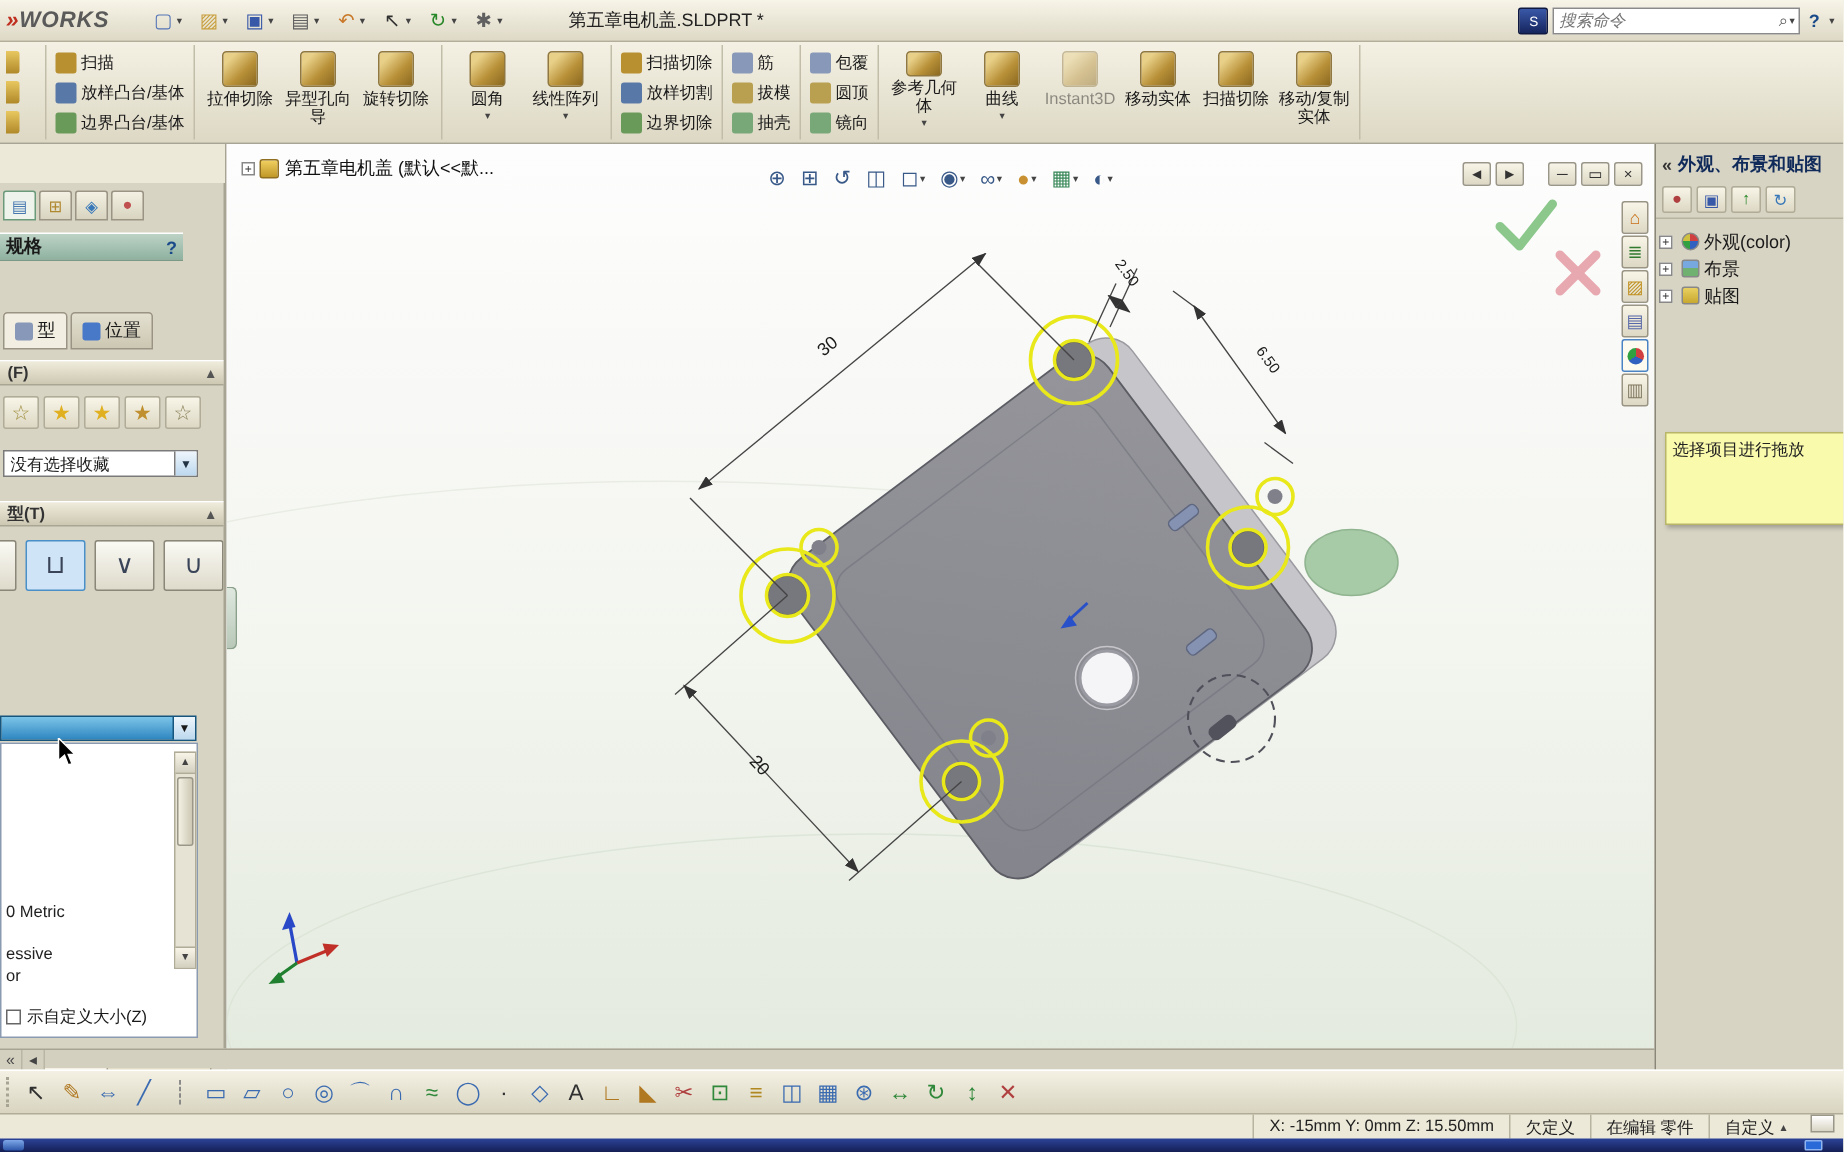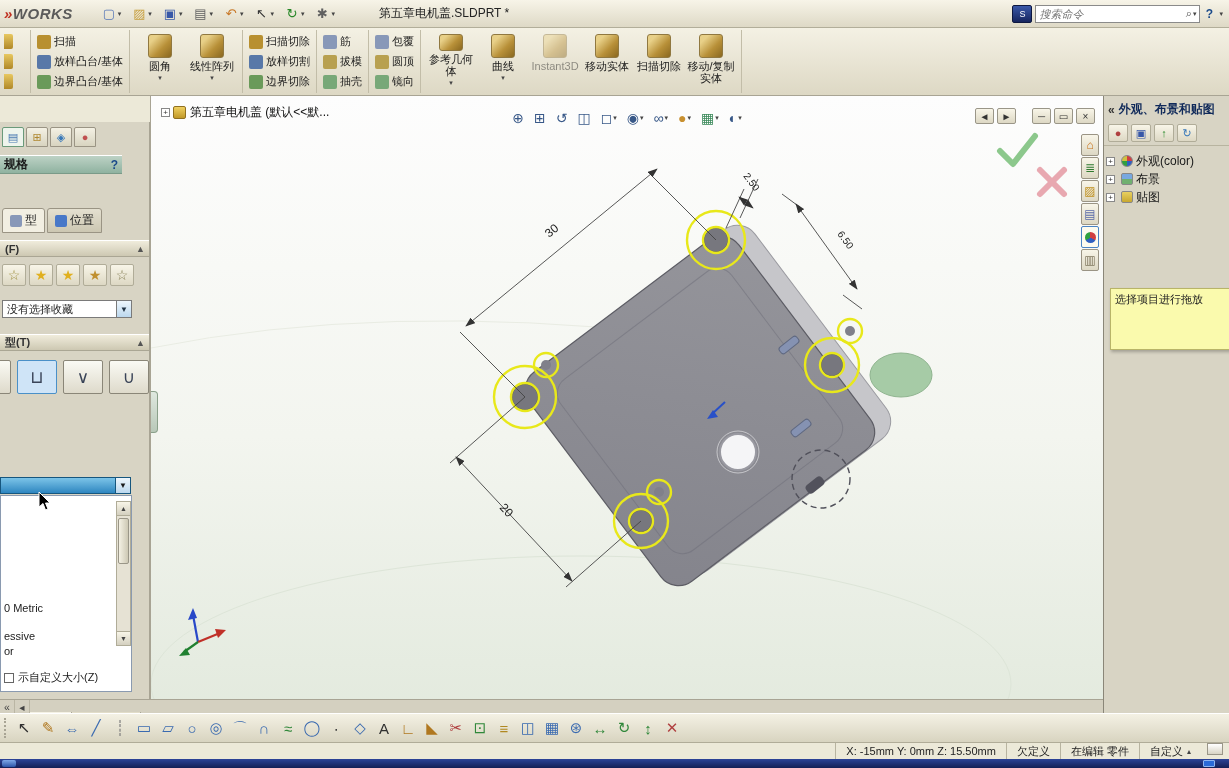--- a/index.html
+++ b/index.html
@@ -209,20 +209,35 @@
           <span class="sic" style="background: rgb(88, 120, 168);"></span>
           <span>放样凸台/基体</span>
         </div>
         <div class="sitem" data-name="boundary-boss-button">
           <span class="sic" style="background: rgb(106, 154, 90);"></span>
           <span>边界凸台/基体</span>
         </div>
       </div>
   <div class="rgroup">
 
+  <div class="rib-large" data-name="extruded-cut-button">
+          <span class="lic"></span>
+          <span>拉伸切除</span>
+        </div>
+        <div class="rib-large selected" data-name="hole-wizard-button">
+          <span class="lic"></span>
+          <span>异型孔向导</span>
+        </div>
+        <div class="rib-large" data-name="revolved-cut-button">
+          <span class="lic"></span>
+          <span>旋转切除</span>
+        </div>
+      </div>
+  <div class="rgroup">
+
   <div class="rib-large" data-name="fillet-button">
           <span class="lic"></span>
           <span>圆角</span>
           <span class="ddarrow show">▾</span>
         </div>
         <div class="rib-large" data-name="linear-pattern-button">
           <span class="lic"></span>
           <span>线性阵列</span>
           <span class="ddarrow show">▾</span>
         </div>

